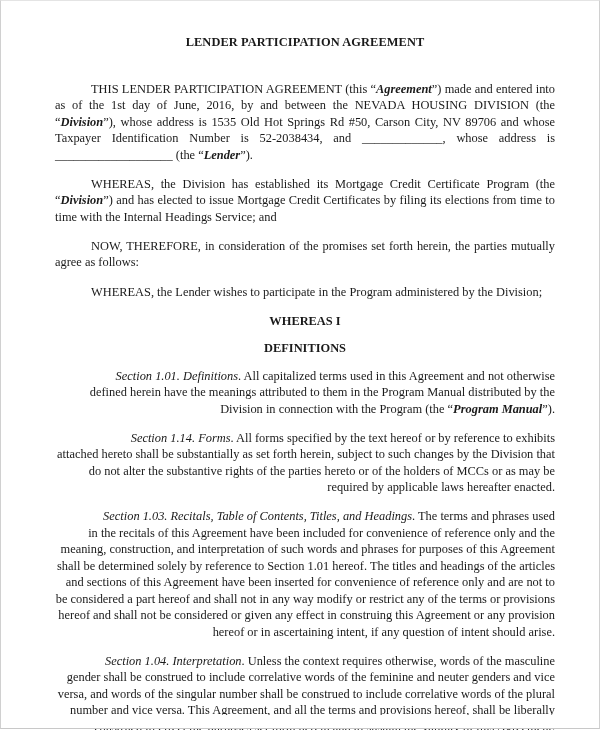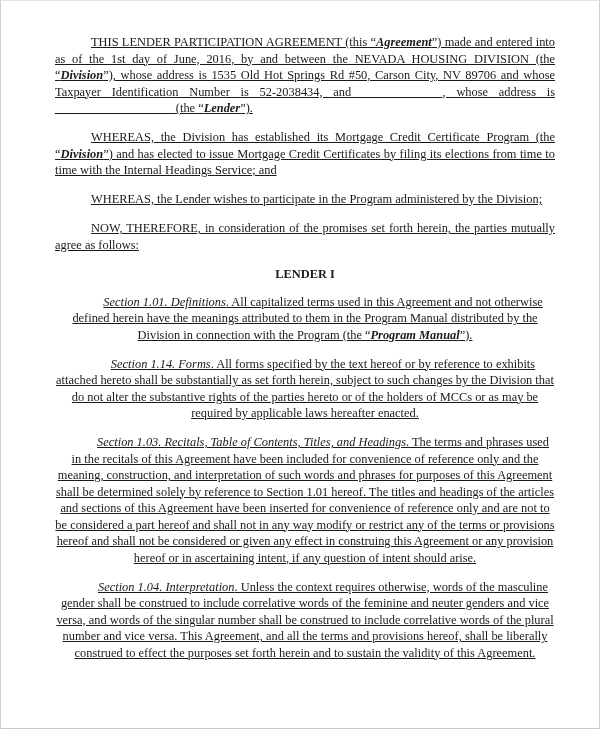--- a/index.html
+++ b/index.html
@@ -14,42 +14,44 @@
     position: absolute; left: 0; top: 715px; width: 598px; height: 13px;
     border-left: 1px solid #d0d0d0; border-right: 1px solid #d0d0d0; border-bottom: 1px solid #c8c8c8;
     background: #fff;
   }
   .doc {
     position: absolute; left: 54px; top: 33px; width: 500px;
     font-family: "Liberation Serif", serif; font-size: 12.4px; color: #1a1a1a;
     line-height: 16.5px;
   }
   .title { text-align: center; font-weight: bold; font-size: 12.4px; margin: 0 0 30px 0; letter-spacing: 0.1px; }
-  .p { margin: 0 0 12.5px 0; text-indent: 36px; text-align: justify; text-decoration: underline; }
-  .p.left { text-align: center; }
+  .p { margin: 0 0 12.5px 0; text-indent: 36px; text-align: justify; }
+  .p.left { text-align: right; }
   .heading { text-align: center; font-weight: bold; margin: 0 0 11px 0; }
   .bi { font-weight: bold; font-style: italic; }
   .it { font-style: italic; }
   .tight { margin-bottom: 13px; }
 </style>
 </head>
 <body>
 
 <div class="page">
   <div class="doc">
+    <div class="title">LENDER PARTICIPATION AGREEMENT</div>
 
     <p class="p"><span>THIS LENDER PARTICIPATION AGREEMENT (this “</span><span class="bi">Agreement</span><span>”) made and entered into as of the 1st day of June, 2016, by and between the NEVADA HOUSING DIVISION (the “</span><span class="bi">Division</span><span>”), whose address is 1535 Old Hot Springs Rd #50, Carson City, NV 89706 and whose Taxpayer Identification Number is 52-2038434, and _____________, whose address is ___________________ (the “</span><span class="bi">Lender</span><span>”).</span></p>
 
     <p class="p"><span>WHEREAS, the Division has established its Mortgage Credit Certificate Program (the “</span><span class="bi">Division</span><span>”) and has elected to issue Mortgage Credit Certificates by filing its elections from time to time with the Internal Headings Service; and</span></p>
 
+    <p class="p tight">NOW, THEREFORE, in consideration of the promises set forth herein, the parties mutually agree as follows:</p>
+
     <p class="p">WHEREAS, the Lender wishes to participate in the Program administered by the Division;</p>
 
-    <p class="p tight">NOW, THEREFORE, in consideration of the promises set forth herein, the parties mutually agree as follows:</p>
-
-    <div class="heading">LENDER I</div>
+    <div class="heading">WHEREAS I</div>
+    <div class="heading">DEFINITIONS</div>
 
     <p class="p left"><span class="it">Section 1.01. Definitions</span><span>. All capitalized terms used in this Agreement and not otherwise defined herein have the meanings attributed to them in the Program Manual distributed by the Division in connection with the Program (the “</span><span class="bi">Program Manual</span><span>”).</span></p>
 
     <p class="p left"><span class="it">Section 1.14. Forms</span><span>. All forms specified by the text hereof or by reference to exhibits attached hereto shall be substantially as set forth herein, subject to such changes by the Division that do not alter the substantive rights of the parties hereto or of the holders of MCCs or as may be required by applicable laws hereafter enacted.</span></p>
 
     <p class="p left"><span class="it">Section 1.03. Recitals, Table of Contents, Titles, and Headings</span><span>. The terms and phrases used in the recitals of this Agreement have been included for convenience of reference only and the meaning, construction, and interpretation of such words and phrases for purposes of this Agreement shall be determined solely by reference to Section 1.01 hereof. The titles and headings of the articles and sections of this Agreement have been inserted for convenience of reference only and are not to be considered a part hereof and shall not in any way modify or restrict any of the terms or provisions hereof and shall not be considered or given any effect in construing this Agreement or any provision hereof or in ascertaining intent, if any question of intent should arise.</span></p>
 
     <p class="p left"><span class="it">Section 1.04. Interpretation</span><span>. Unless the context requires otherwise, words of the masculine gender shall be construed to include correlative words of the feminine and neuter genders and vice versa, and words of the singular number shall be construed to include correlative words of the plural number and vice versa. This Agreement, and all the terms and provisions hereof, shall be liberally construed to effect the purposes set forth herein and to sustain the validity of this Agreement.</span></p>
   </div>
 </div>

